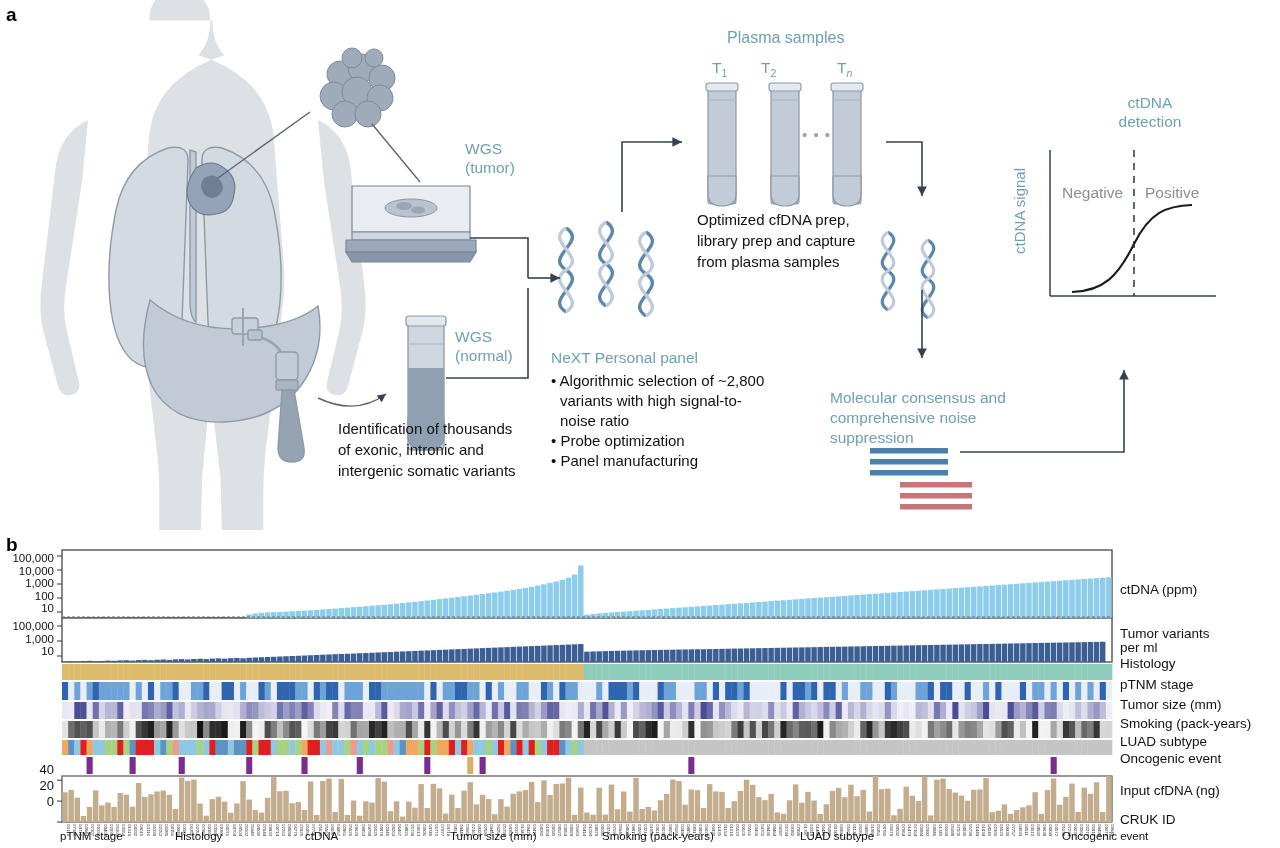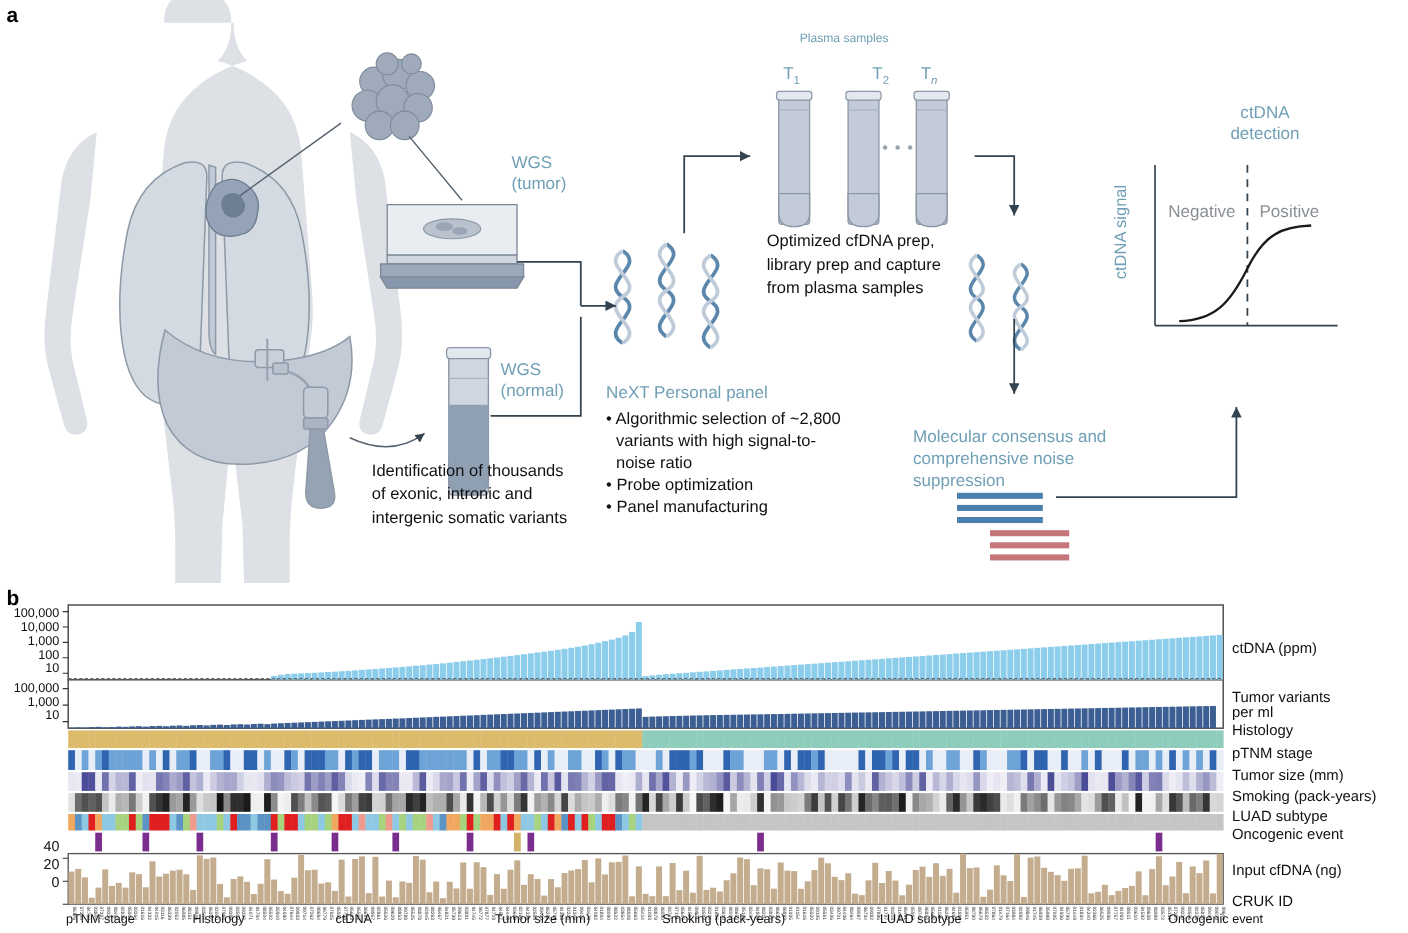--- a/index.html
+++ b/index.html
@@ -202,26 +202,26 @@
   <div class="abs tealtxt" style="left:551px;top:349px;font-size:15.5px;">NeXT Personal panel</div>
 
   <div class="abs" style="left:551px;top:371px;font-size:15px;line-height:20px;color:#111;">
     <span>• Algorithmic selection of ~2,800</span><br>
     <span style="padding-left:9px;">variants with high signal-to-</span><br>
     <span style="padding-left:9px;">noise ratio</span><br>
     <span>• Probe optimization</span><br>
     <span>• Panel manufacturing</span>
   </div>
 
-  <div class="abs tealtxt" style="left:727px;top:29px;font-size:11px;text-align:right;">Plasma samples</div>
+  <div class="abs tealtxt" style="left:727px;top:29px;font-size:16px;text-align:right;">Plasma samples</div>
 
   <div class="abs tealtxt" style="left:712px;top:59px;font-size:15.5px;">
     <span>T</span><sub style="font-size:10.5px;">1</sub>
   </div>
-  <div class="abs tealtxt" style="left:793px;top:59px;font-size:15.5px;">
+  <div class="abs tealtxt" style="left:761px;top:59px;font-size:15.5px;">
     <span>T</span><sub style="font-size:10.5px;">2</sub>
   </div>
   <div class="abs tealtxt" style="left:837px;top:59px;font-size:15.5px;">
     <span>T</span><sub style="font-size:10.5px;font-style:italic;">n</sub>
   </div>
 
   <div class="abs" style="left:802px;top:126px;font-size:15px;color:#97a2ad;letter-spacing:1px;">• • •</div>
 
   <div class="abs" style="left:697px;top:209px;font-size:15px;line-height:21px;color:#111;">
     <span>Optimized cfDNA prep,</span><br>

